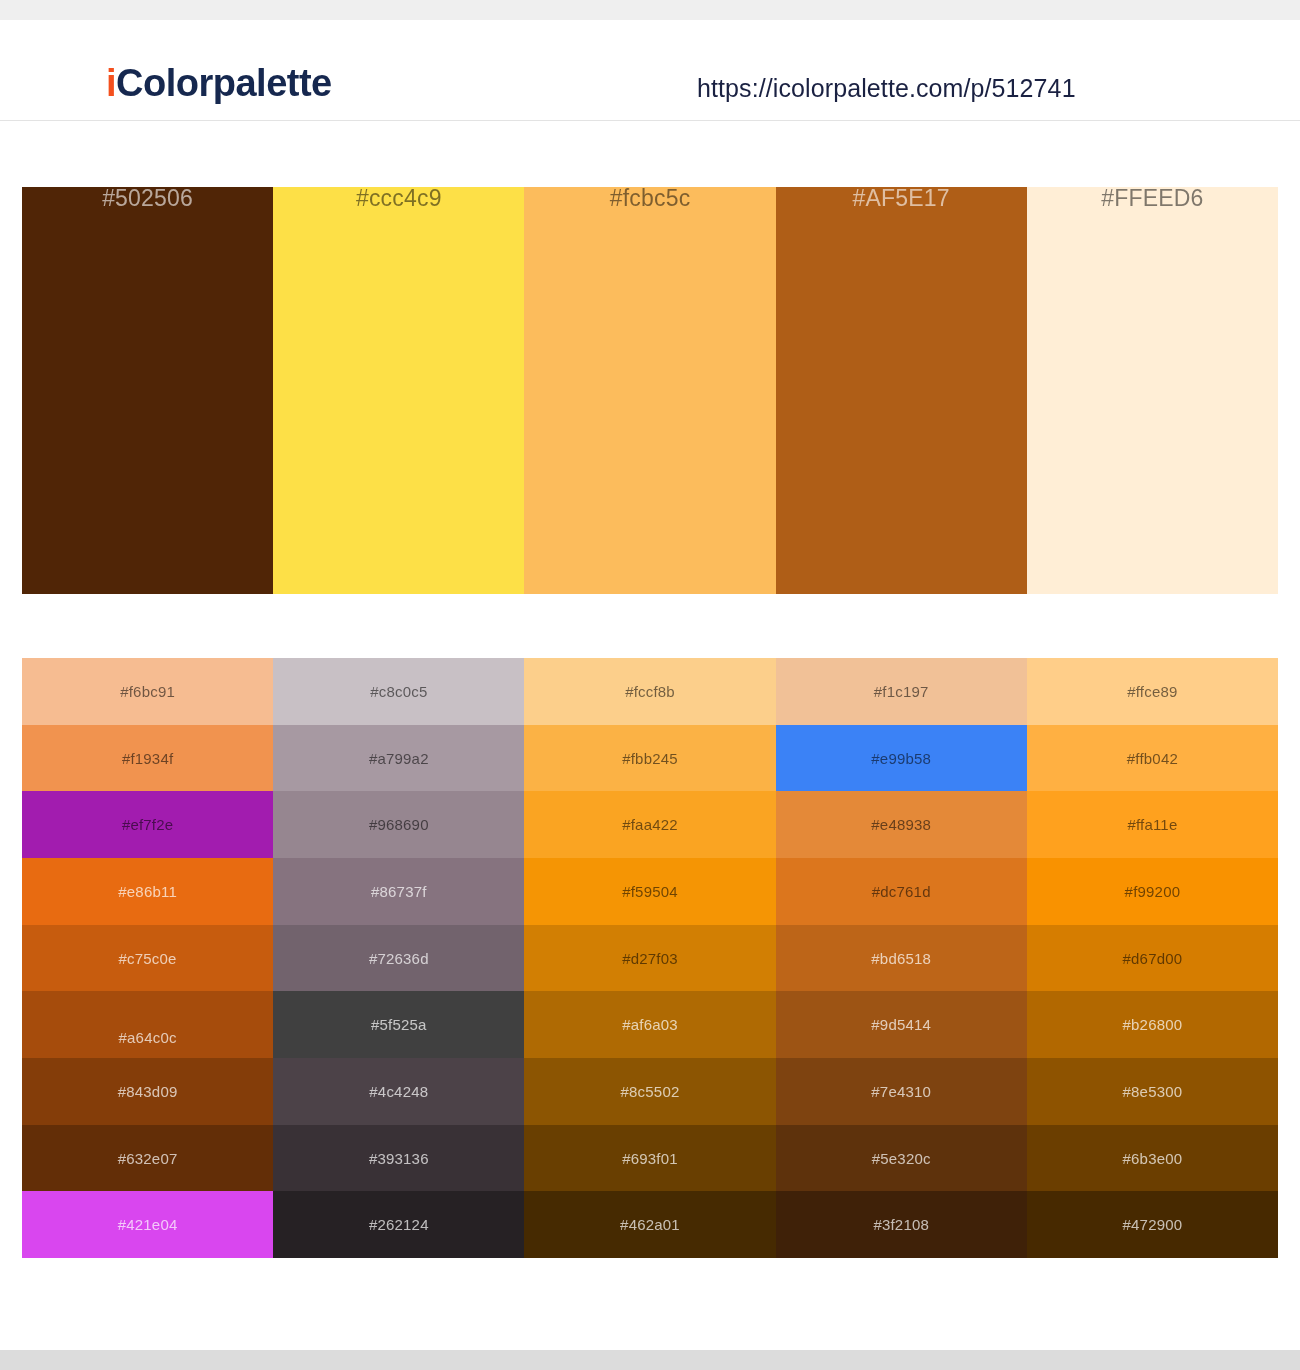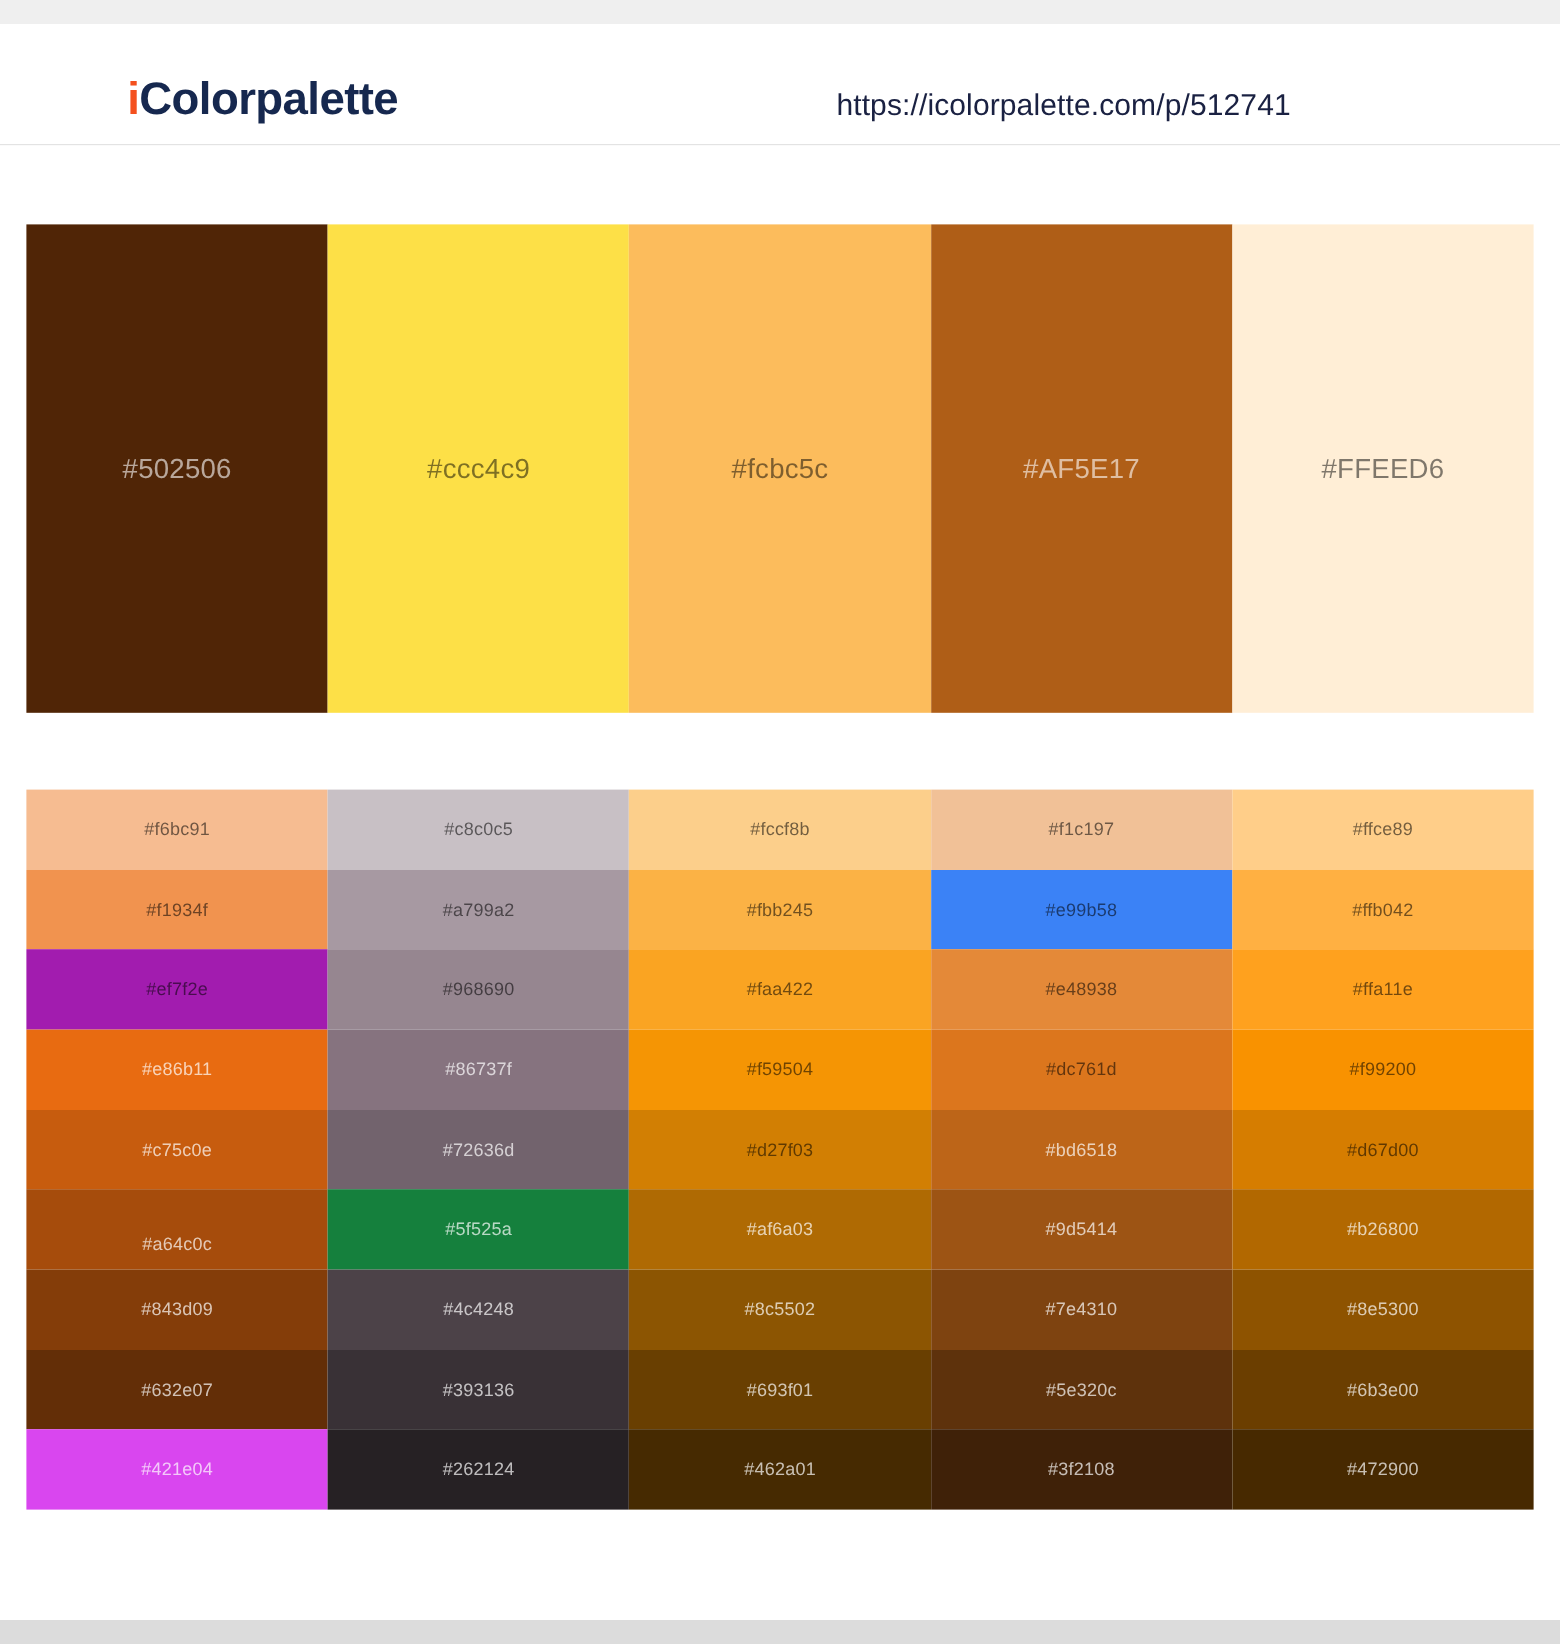--- a/index.html
+++ b/index.html
@@ -68,21 +68,21 @@
     left: 22px;
     top: 147px;
     width: 1256px;
     height: 447px;
     display: flex;
   }
   .main-swatch {
     flex: 1 1 0;
     position: relative;
     display: flex;
-    align-items: center;
+    align-items: flex-start;
     justify-content: center;
     margin-top: 40px;
   }
   .main-swatch .hexlabel {
     font-size: 23px;
     letter-spacing: 0.2px;
     line-height: 1;
     user-select: none;
   }
 
@@ -239,21 +239,21 @@
           <span class="hexlabel" style="color: rgba(255, 255, 255, 0.7);">#bd6518</span>
         </div>
         <div class="shade-cell" style="background: rgb(214, 125, 0);">
           <span class="hexlabel" style="color: rgba(0, 0, 0, 0.55);">#d67d00</span>
         </div>
       </div>
       <div class="shade-row">
         <div class="shade-cell" style="background: rgb(166, 76, 12);">
           <span class="hexlabel" style="color: rgba(255, 255, 255, 0.7); margin-top: 26px;">#a64c0c</span>
         </div>
-        <div class="shade-cell" style="background: #15803d;">
+        <div class="shade-cell" style="background: #404040;">
           <span class="hexlabel" style="color: rgba(255, 255, 255, 0.7);">#5f525a</span>
         </div>
         <div class="shade-cell" style="background: rgb(175, 106, 3);">
           <span class="hexlabel" style="color: rgba(255, 255, 255, 0.7);">#af6a03</span>
         </div>
         <div class="shade-cell" style="background: rgb(157, 84, 20);">
           <span class="hexlabel" style="color: rgba(255, 255, 255, 0.7);">#9d5414</span>
         </div>
         <div class="shade-cell" style="background: rgb(178, 104, 0);">
           <span class="hexlabel" style="color: rgba(255, 255, 255, 0.7);">#b26800</span>

